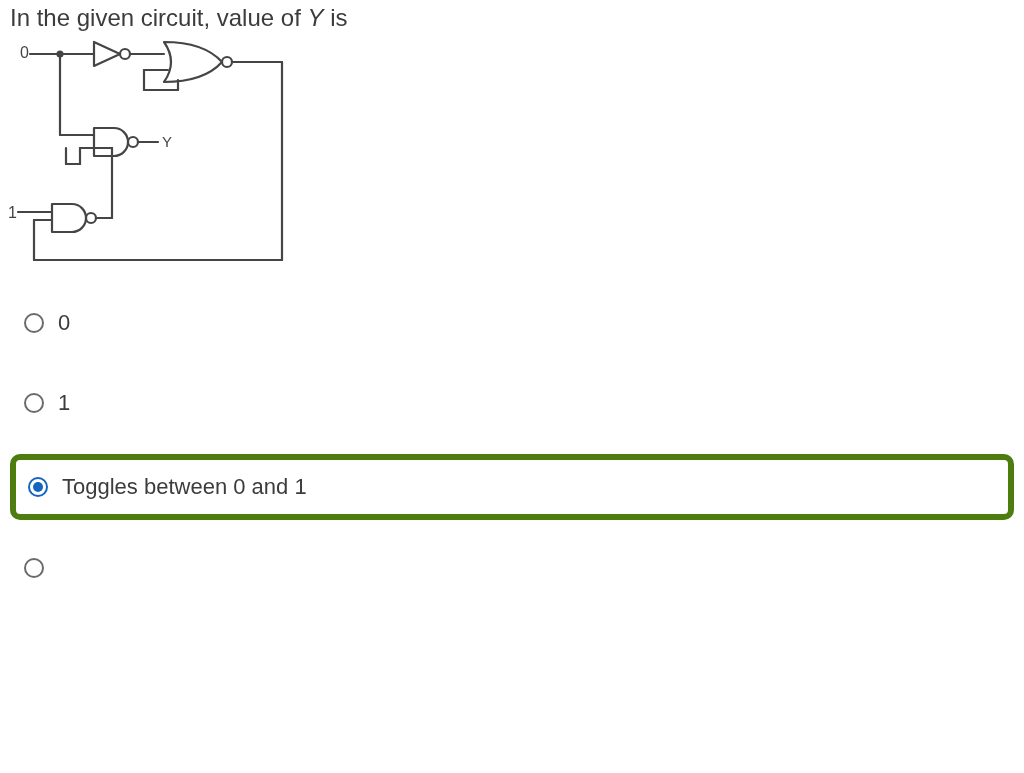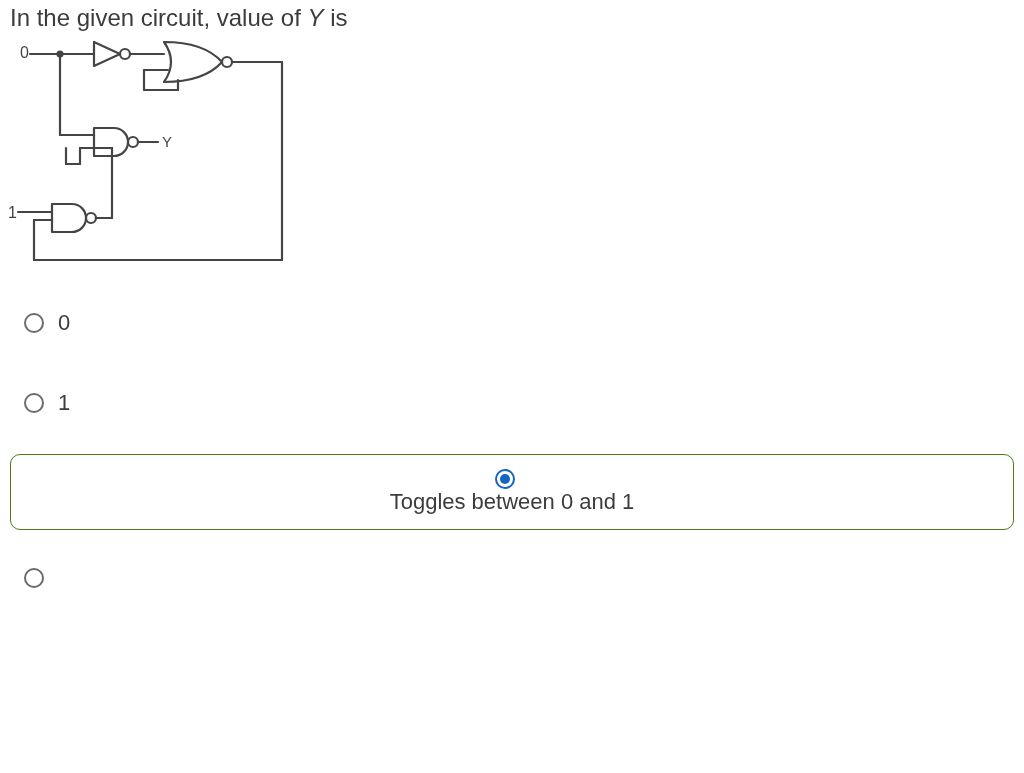--- a/index.html
+++ b/index.html
@@ -31,22 +31,21 @@
     .option-row {
       display: flex;
       align-items: center;
       padding: 14px 12px;
       margin-bottom: 22px;
       border: 2px solid transparent;
       border-radius: 10px;
       cursor: pointer;
     }
     .option-row.selected {
-      border: 1px solid #4d7c0f;
-      flex-direction: column;
+      border: 6px solid #4d7c0f;
     }
     .radio-btn {
       width: 20px;
       height: 20px;
       border: 2px solid #6b6b6b;
       border-radius: 50%;
       margin-right: 14px;
       flex-shrink: 0;
       position: relative;
     }

